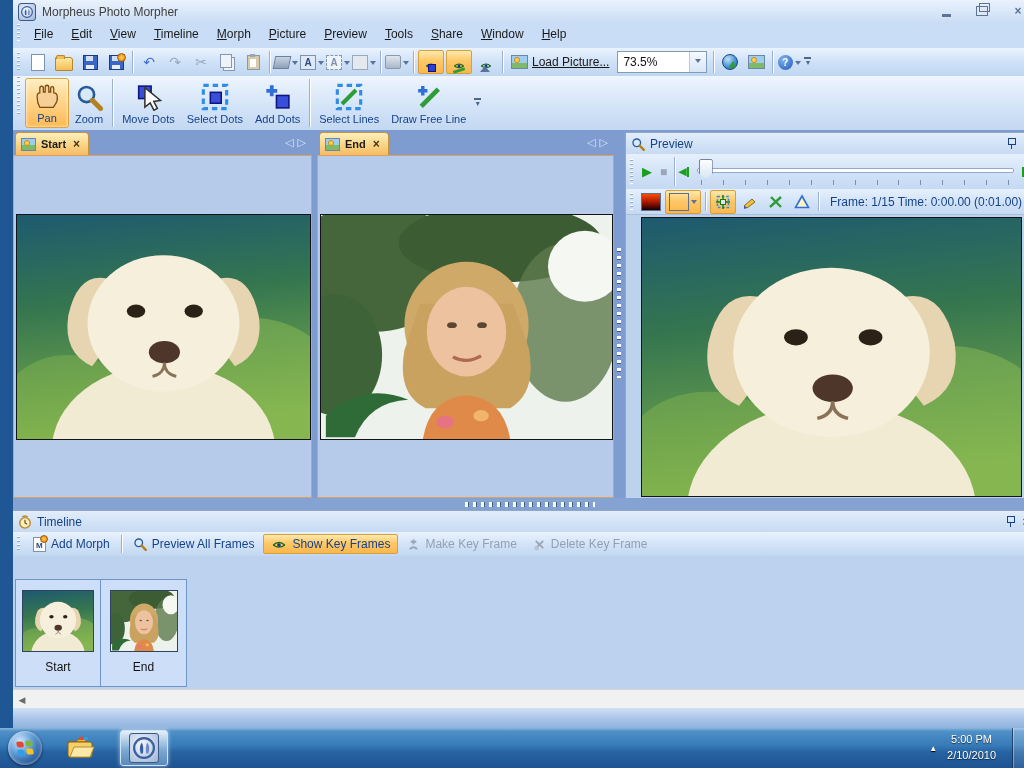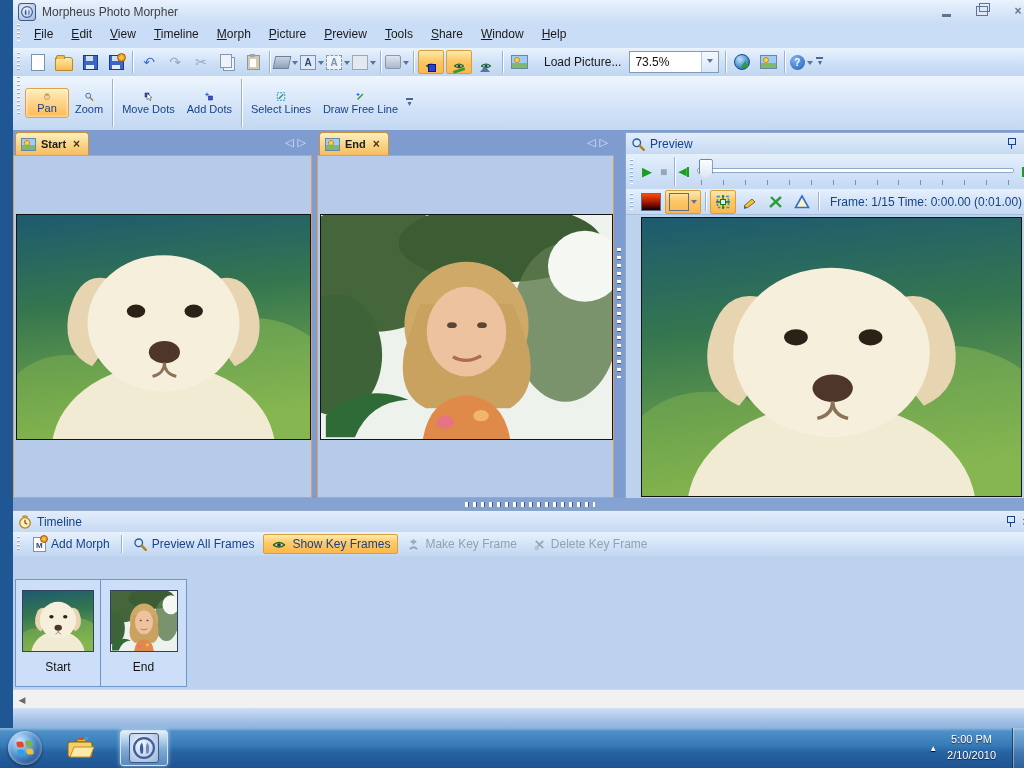--- a/index.html
+++ b/index.html
@@ -27,22 +27,22 @@
     background:linear-gradient(#eef5fe,#d2e3f8 60%,#c3d8f1);border-bottom:1px solid #8fa8c8;display:flex;align-items:stretch;}
   .sep{width:1px;align-self:stretch;margin:3px 3px;background:#9ab1d3;box-shadow:1px 0 0 #fff;}
   .tbtn{width:24px;height:22px;display:flex;align-items:center;justify-content:center;border-radius:2px;margin:0 1px;position:relative;}
   .tbtn.tgl{background:linear-gradient(#ffe9ad,#fdc868 45%,#fbb74d);border:1px solid #d6a03c;}
   .dd{width:0;height:0;border:3px solid transparent;border-top:4px solid #5a749c;margin-left:2px;margin-top:4px;}
   .glyph{font-size:14px;line-height:1;}
   .dim{color:#98a6ba;}
   .combo{display:flex;align-items:center;background:#fff;border:1px solid #7f9db9;height:20px;width:88px;margin:0 3px;}
   .combo .val{flex:1;font-size:12px;padding-left:5px;color:#111;}
   .combo .btn{width:16px;height:100%;display:flex;align-items:center;justify-content:center;background:linear-gradient(#f5f9ff,#d8e6f7);border-left:1px solid #b5c8de;}
-  .loadpic{display:flex;align-items:center;gap:16px;padding:2px 5px;font-size:12px;color:#1a1a1a;}
-  .bigbtn{display:flex;flex-direction:column;align-items:center;justify-content:flex-end;gap:2px;padding:4px 6px 3px 6px;margin:12px 0;border-radius:3px;font-size:11px;color:#15428b;}
+  .loadpic{display:flex;align-items:center;gap:4px;padding:2px 5px;font-size:12px;color:#1a1a1a;text-decoration:underline;}
+  .bigbtn{display:flex;flex-direction:column;align-items:center;justify-content:flex-end;gap:2px;padding:4px 6px 3px 6px;margin:2px 0;border-radius:3px;font-size:11px;color:#15428b;}
   .bigbtn.tgl{background:linear-gradient(#ffeec0,#ffd894 40%,#fcb952);border:1px solid #e0a23c;box-shadow:inset 0 0 3px #fff;}
   .bigbtn .blabel{white-space:nowrap;color:#15428b;}
   .overflow{align-self:center;display:flex;flex-direction:column;align-items:center;color:#4d688e;font-size:8px;line-height:.8;margin-left:2px;}
   .overflow .bar{width:7px;height:2px;background:#4d688e;margin-bottom:1px;}
   
   .docarea{position:absolute;left:0;top:130px;width:1024px;height:368px;background:#7e9ccf;}
   .tabgroup{position:absolute;top:0;height:368px;}
   .tabstrip{position:absolute;left:0;top:0;right:0;height:25px;display:flex;align-items:flex-end;}
   .tab{display:flex;align-items:center;gap:5px;height:22px;padding:0 8px 0 5px;border:1px solid #c8913c;border-bottom:none;border-radius:4px 4px 0 0;
        background:linear-gradient(#fdf0c0,#fad98d 45%,#f6bb62);font-size:11px;font-weight:bold;color:#1c1c1c;margin-left:2px;}
@@ -344,20 +344,27 @@
     <span class="sep"></span>
     <div class="bigbtn">
       <svg width="28" height="28" viewBox="0 0 18 18">
           <rect x="3" y="2" width="8" height="8" fill="#3a4fd8" stroke="#0c1580"></rect>
           <use href="#sym-cursor" xlink:href="#sym-cursor" x="4" y="2"></use>
         </svg>
       <span class="blabel">Move Dots</span>
     </div>
     <div class="bigbtn">
       <svg width="28" height="28" viewBox="0 0 18 18">
+          <rect x="1.5" y="1.5" width="15" height="15" fill="none" stroke="#2f8de8" stroke-width="2" stroke-dasharray="3.5 2.5"></rect>
+          <rect x="6" y="6" width="7" height="7" fill="#3a4fd8" stroke="#0c1580"></rect>
+        </svg>
+      <span class="blabel">Select Dots</span>
+    </div>
+    <div class="bigbtn">
+      <svg width="28" height="28" viewBox="0 0 18 18">
           <path d="M5,1.5 L5,8.5 M1.5,5 L8.5,5" stroke="#2f6fd8" stroke-width="2.4"></path>
           <rect x="8" y="8" width="8" height="8" fill="#3a4fd8" stroke="#0c1580"></rect>
         </svg>
       <span class="blabel">Add Dots</span>
     </div>
     <span class="sep"></span>
     <div class="bigbtn">
       <svg width="28" height="28" viewBox="0 0 18 18">
           <rect x="1.5" y="1.5" width="15" height="15" fill="none" stroke="#2f8de8" stroke-width="2" stroke-dasharray="3.5 2.5"></rect>
           <line x1="4.5" y1="13.5" x2="13.5" y2="4.5" stroke="#2f9c3a" stroke-width="2.6"></line>

